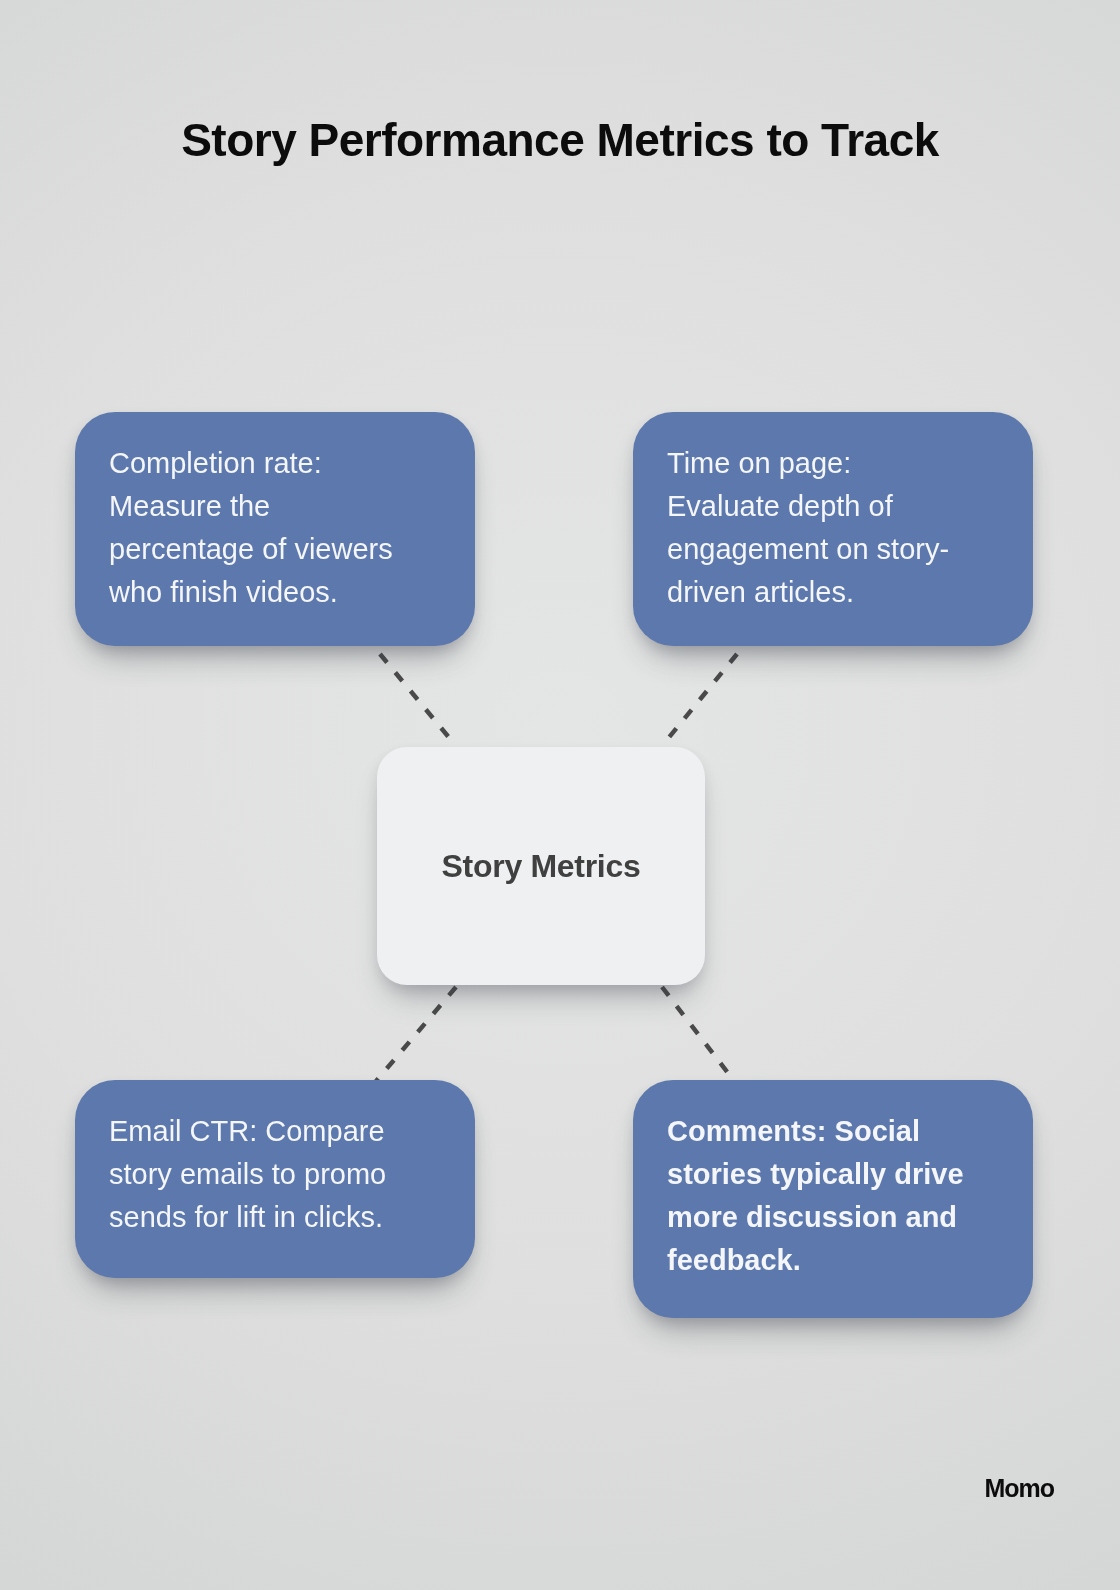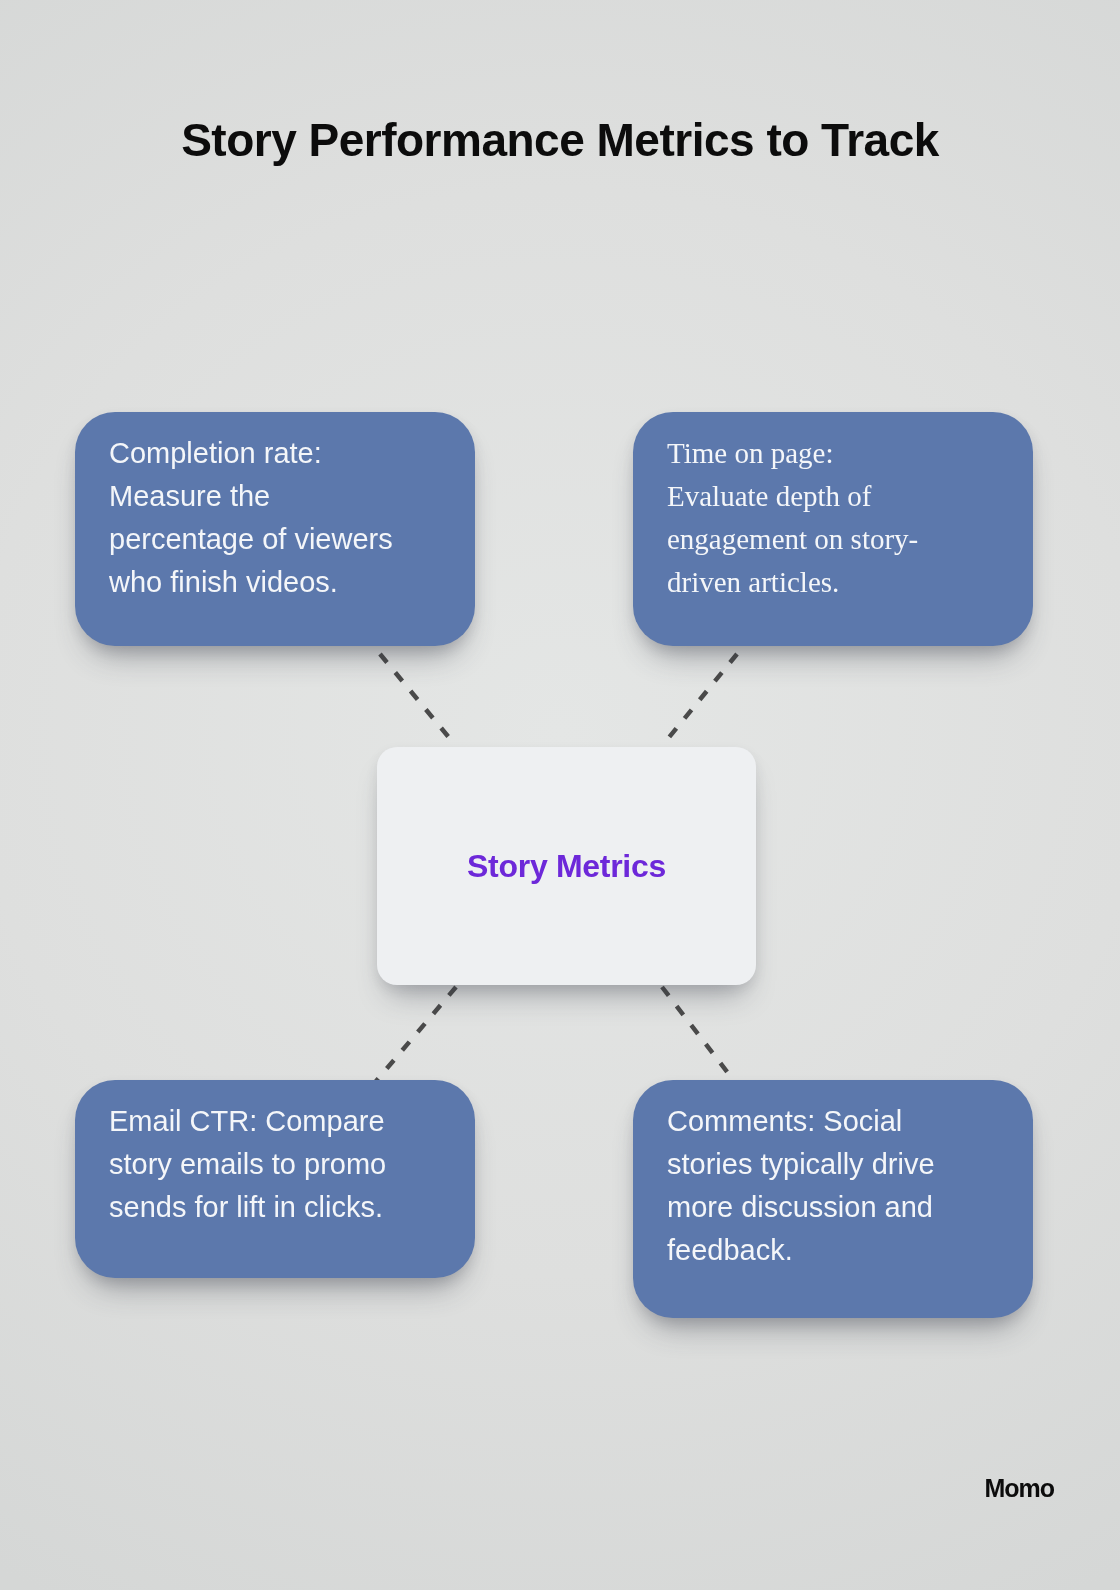--- a/index.html
+++ b/index.html
@@ -45,42 +45,42 @@
     stroke-dasharray: 11 13;
   }
   .node {
     position: absolute;
     box-sizing: border-box;
     background: #5c78ac;
     border-radius: 40px;
     color: #f4f6f9;
     font-size: 29px;
     line-height: 43px;
-    padding: 20px 30px 28px 34px;
+    padding: 30px 30px 28px 34px;
     white-space: pre-line;
     box-shadow: 0 20px 30px -12px rgba(55, 60, 72, 0.45),
                 0 5px 12px rgba(55, 60, 72, 0.12);
   }
   .node-top-left     { left: 75px;  top: 412px;  width: 400px; height: 234px; }
-  .node-top-right    { left: 633px; top: 412px;  width: 400px; height: 234px; font-family: Liberation Serif, serif; }
+  .node-top-right    { left: 633px; top: 412px;  width: 400px; height: 234px; }
   .node-bottom-left  { left: 75px;  top: 1080px; width: 400px; height: 198px; }
-  .node-bottom-right { left: 633px; top: 1080px; width: 400px; height: 238px; }
+  .node-bottom-right { left: 633px; top: 1080px; width: 400px; height: 238px; font-weight: bold; }
   .center-node {
     position: absolute;
     left: 377px;
     top: 747px;
-    width: 379px;
+    width: 328px;
     height: 238px;
     box-sizing: border-box;
     background: #eef0f2;
-    border-radius: 20px;
+    border-radius: 30px;
     display: flex;
     align-items: center;
     justify-content: center;
-    color: #6d28d9;
+    color: #404040;
     font-size: 32px;
     font-weight: 700;
     letter-spacing: -0.3px;
     box-shadow: 0 20px 30px -12px rgba(55, 60, 72, 0.4),
                 0 5px 12px rgba(55, 60, 72, 0.1);
   }
   .logo {
     position: absolute;
     right: 66px;
     top: 1474px;

